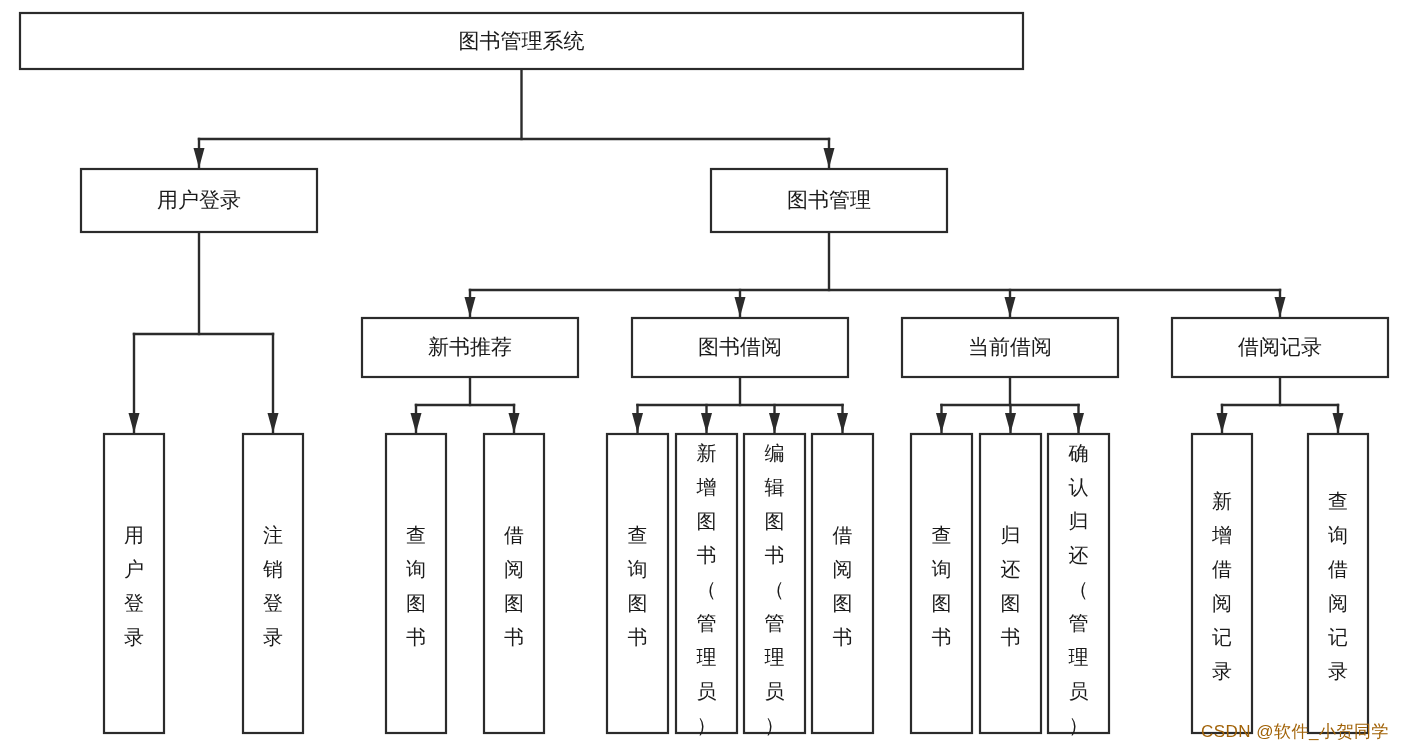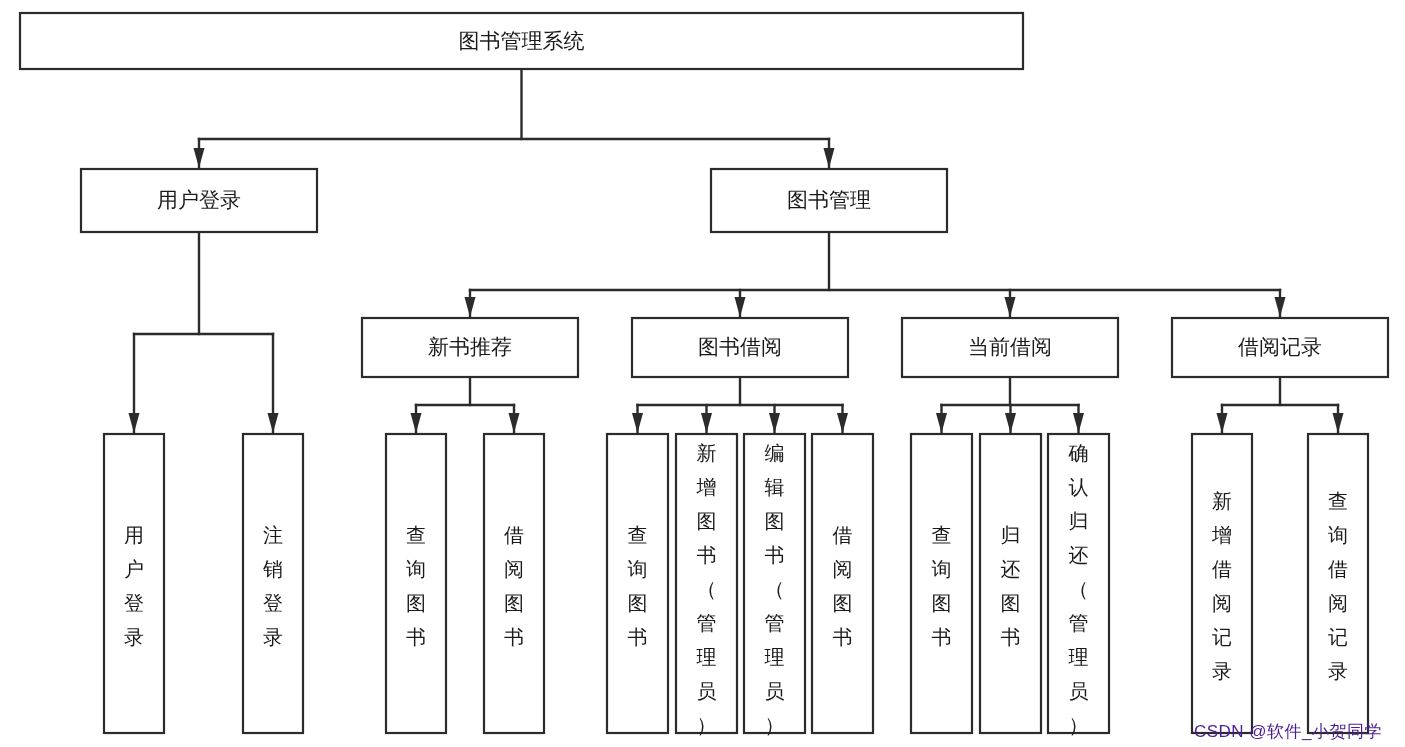--- a/index.html
+++ b/index.html
@@ -49,25 +49,25 @@
     stroke-width: 2.4;
     fill: none;
     stroke-linecap: square;
   }
   .arrow-head {
     fill: #2b2b2b;
     stroke: none;
   }
   .watermark {
     position: absolute;
-    right: 23px;
+    right: 16px;
     bottom: 4px;
     font-family: "Liberation Sans", "DejaVu Sans", sans-serif;
     font-size: 17px;
-    color: #4c1d95;
+    color: #a16207;
     letter-spacing: 0.5px;
     white-space: nowrap;
     user-select: none;
   }
 </style>
 </head>
 <body>
 
 <div id="diagram-root">
   <svg id="diagram-svg" width="1405" height="747" viewBox="0 0 1405 747">

